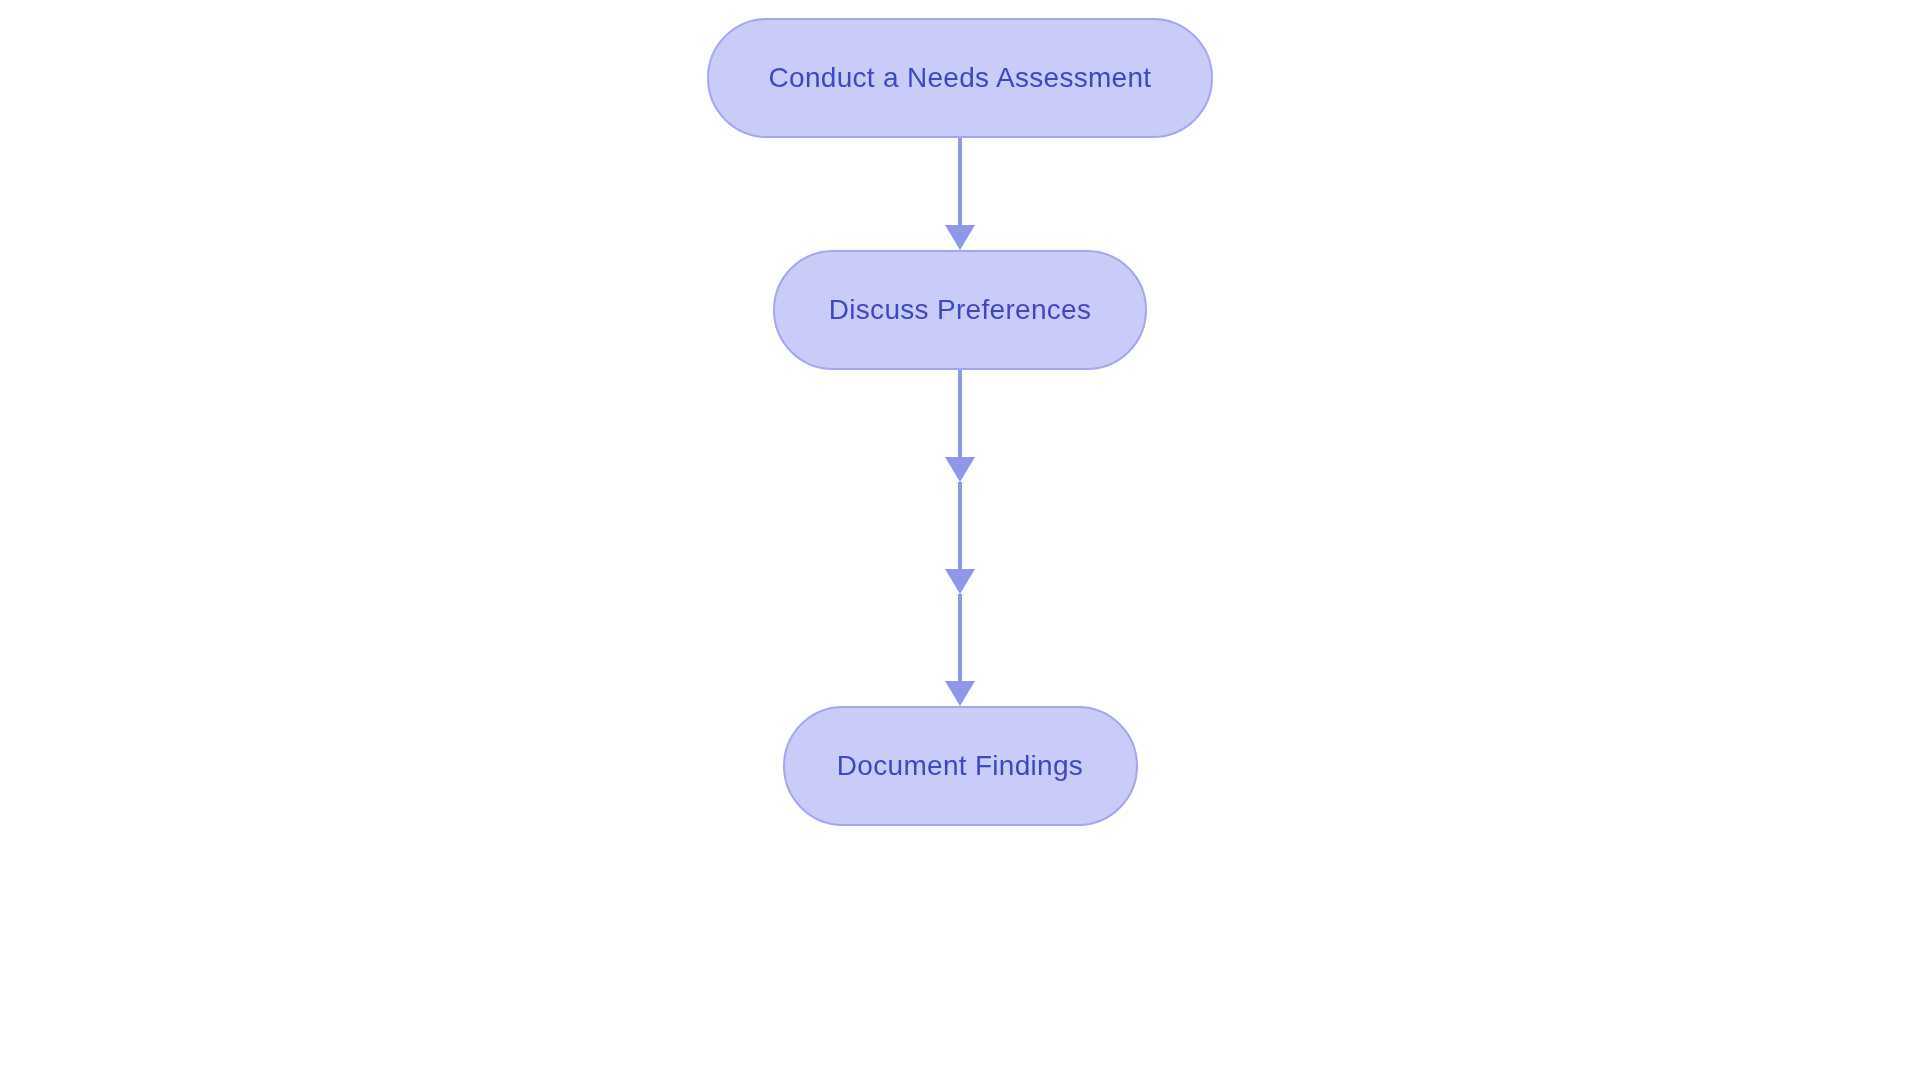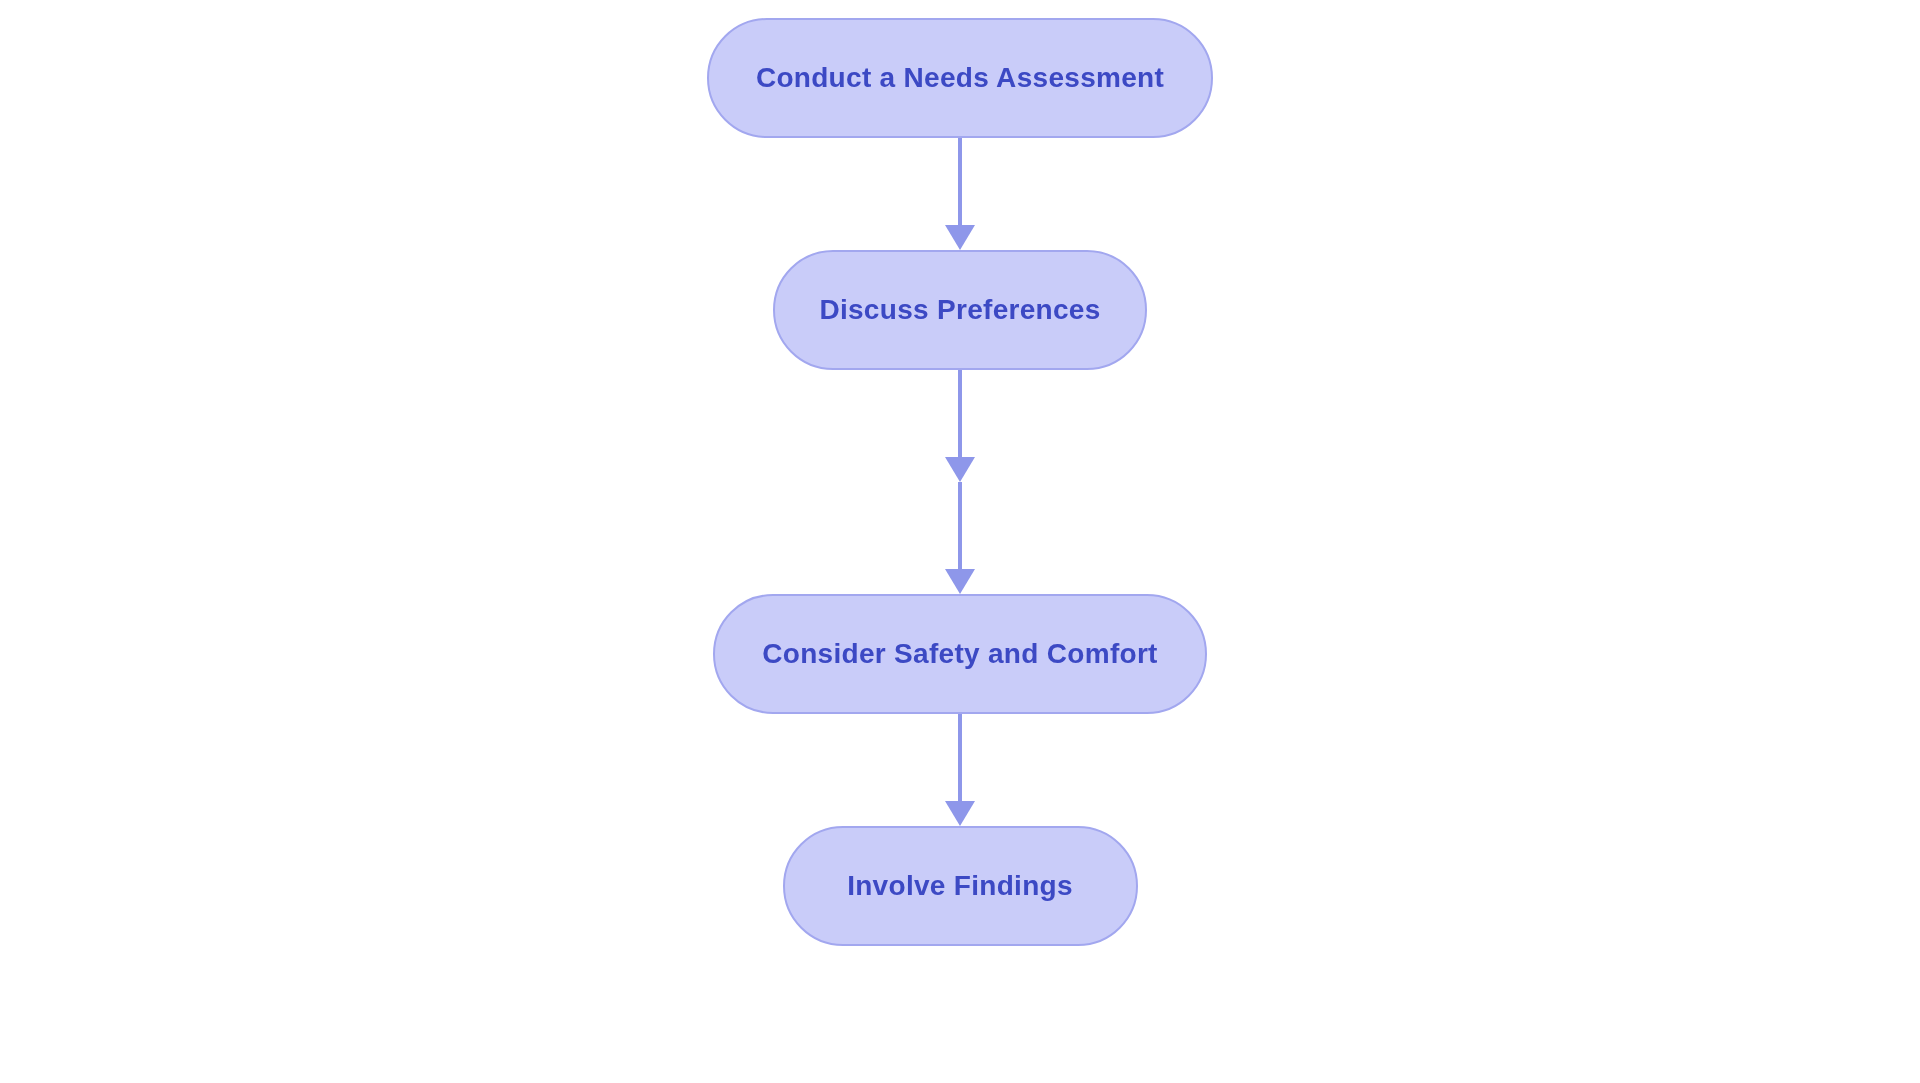--- a/index.html
+++ b/index.html
@@ -32,21 +32,21 @@
     background: var(--node-fill);
     border: 2px solid var(--node-border);
     display: flex;
     align-items: center;
     justify-content: center;
     flex: 0 0 auto;
   }
   .node span {
     color: var(--node-text);
     font-size: 28px;
-    font-weight: 700;
+    font-weight: 400;
     letter-spacing: 0.3px;
     white-space: nowrap;
   }
   .w0 { width: 506px; }
   .w1 { width: 374px; justify-content: center; }
   .w2 { width: 410px; }
   .w3 { width: 494px; }
   .w4 { width: 355px; }
   .arrow {
     height: 112px;
@@ -91,26 +91,23 @@
     <div class="line"></div>
     <div class="head"></div>
   </div>
 
 
   <div class="arrow">
     <div class="line"></div>
     <div class="head"></div>
   </div>
 
-  <div class="node w3">
-    <span>Consider Safety and Comfort</span>
-  </div>
 
   <div class="arrow">
     <div class="line"></div>
     <div class="head"></div>
   </div>
 
   <div class="node w4">
-    <span>Involve Findings</span>
+    <span>Document Findings</span>
   </div>
 
 </div>
 
 </body></html>

